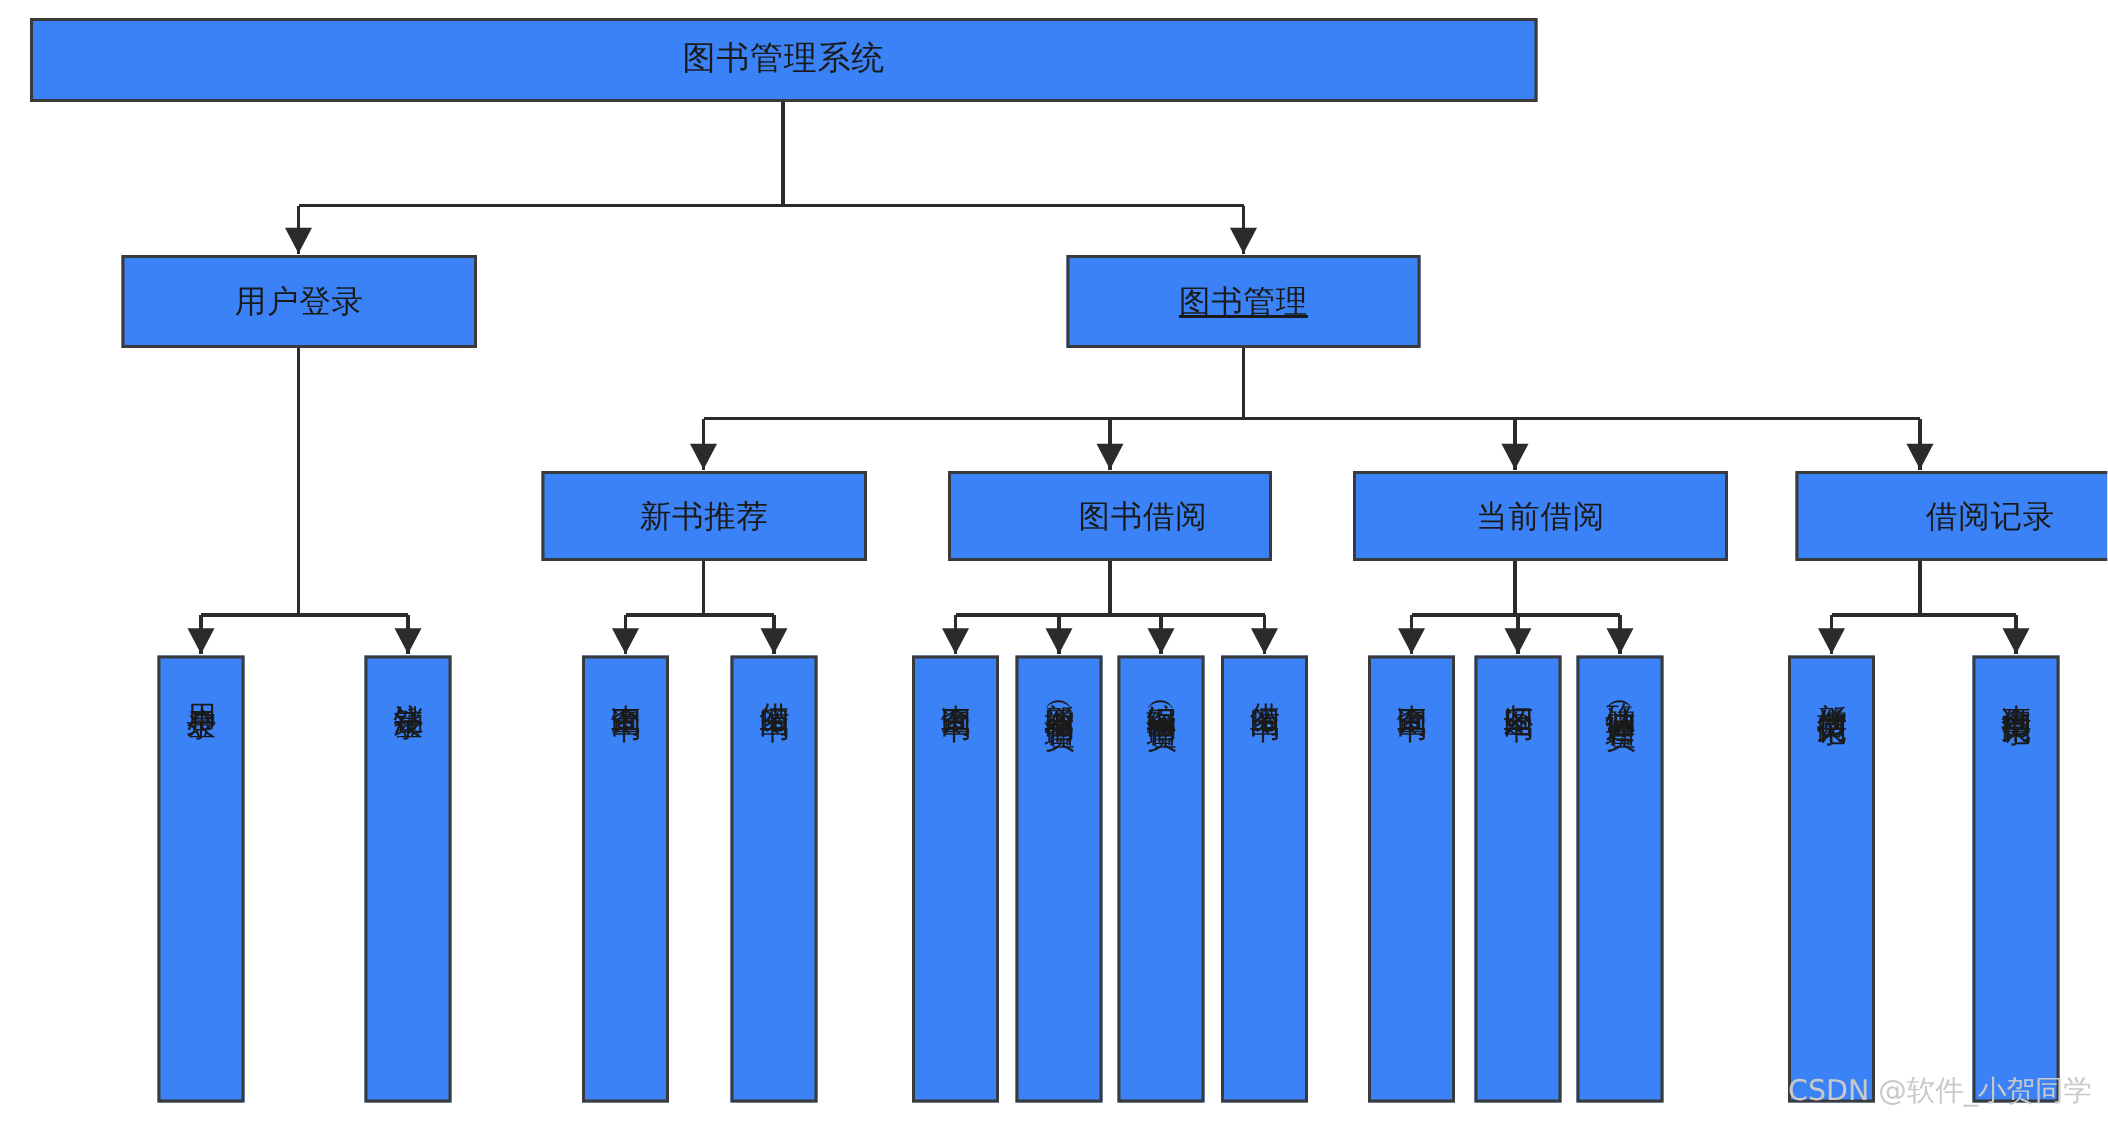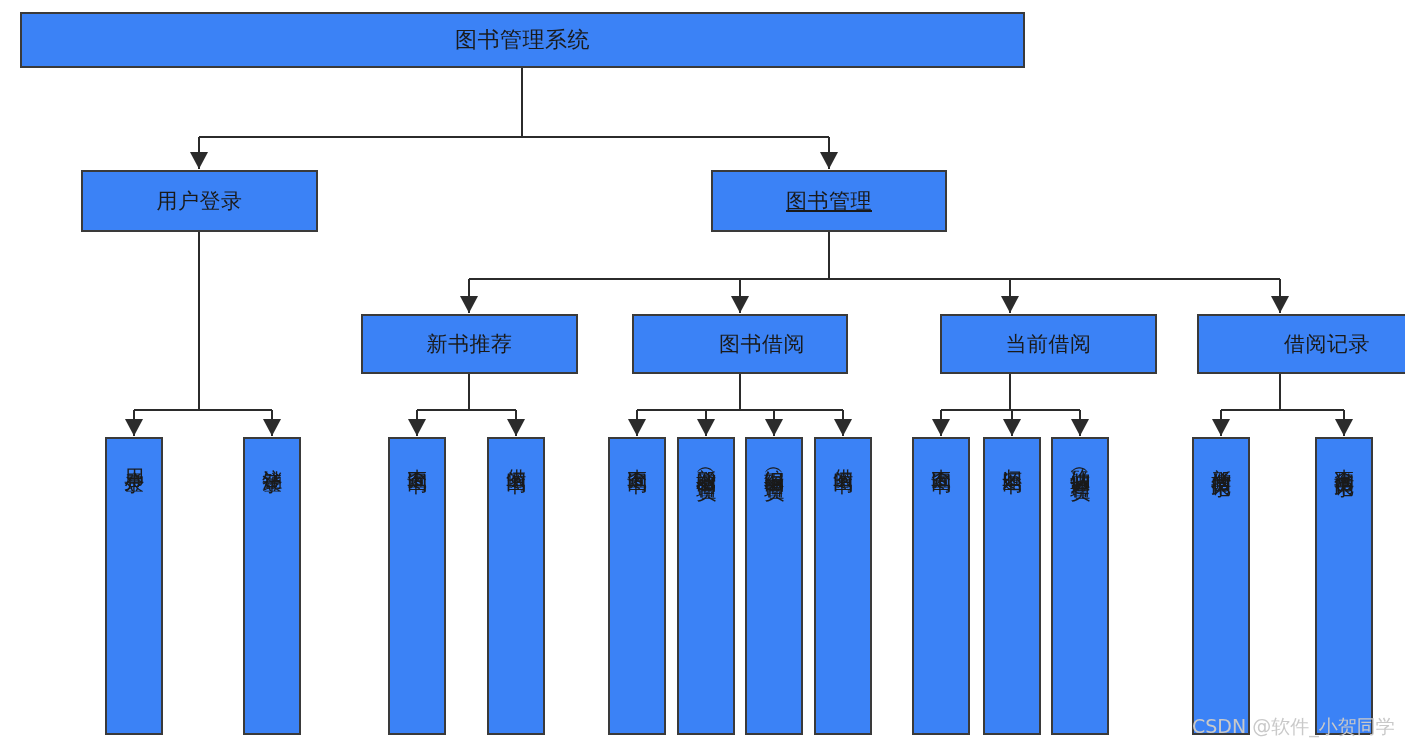--- a/index.html
+++ b/index.html
@@ -140,21 +140,21 @@
       </div>
       <div class="node horizontal" style="left: 711px; top: 170px; width: 236px; height: 62px; text-decoration: underline;">
         <span class="node-label">图书管理</span>
       </div>
       <div class="node horizontal" style="left: 361px; top: 314px; width: 217px; height: 60px;">
         <span class="node-label">新书推荐</span>
       </div>
       <div class="node horizontal" style="left: 632px; top: 314px; width: 216px; height: 60px; padding-left: 44px;">
         <span class="node-label">图书借阅</span>
       </div>
-      <div class="node horizontal" style="left: 902px; top: 314px; width: 217px; height: 60px; margin-left: 38px;">
+      <div class="node horizontal" style="left: 902px; top: 314px; width: 250px; height: 60px;">
         <span class="node-label">当前借阅</span>
       </div>
       <div class="node horizontal" style="left: 1197px; top: 314px; width: 260px; height: 60px;">
         <span class="node-label">借阅记录</span>
       </div>
       <div class="node vertical" style="left: 105px; top: 437px; width: 58px; height: 298px;">
         <span class="node-label">用户登录</span>
       </div>
       <div class="node vertical" style="left: 243px; top: 437px; width: 58px; height: 298px;">
         <span class="node-label">注销登录</span>

